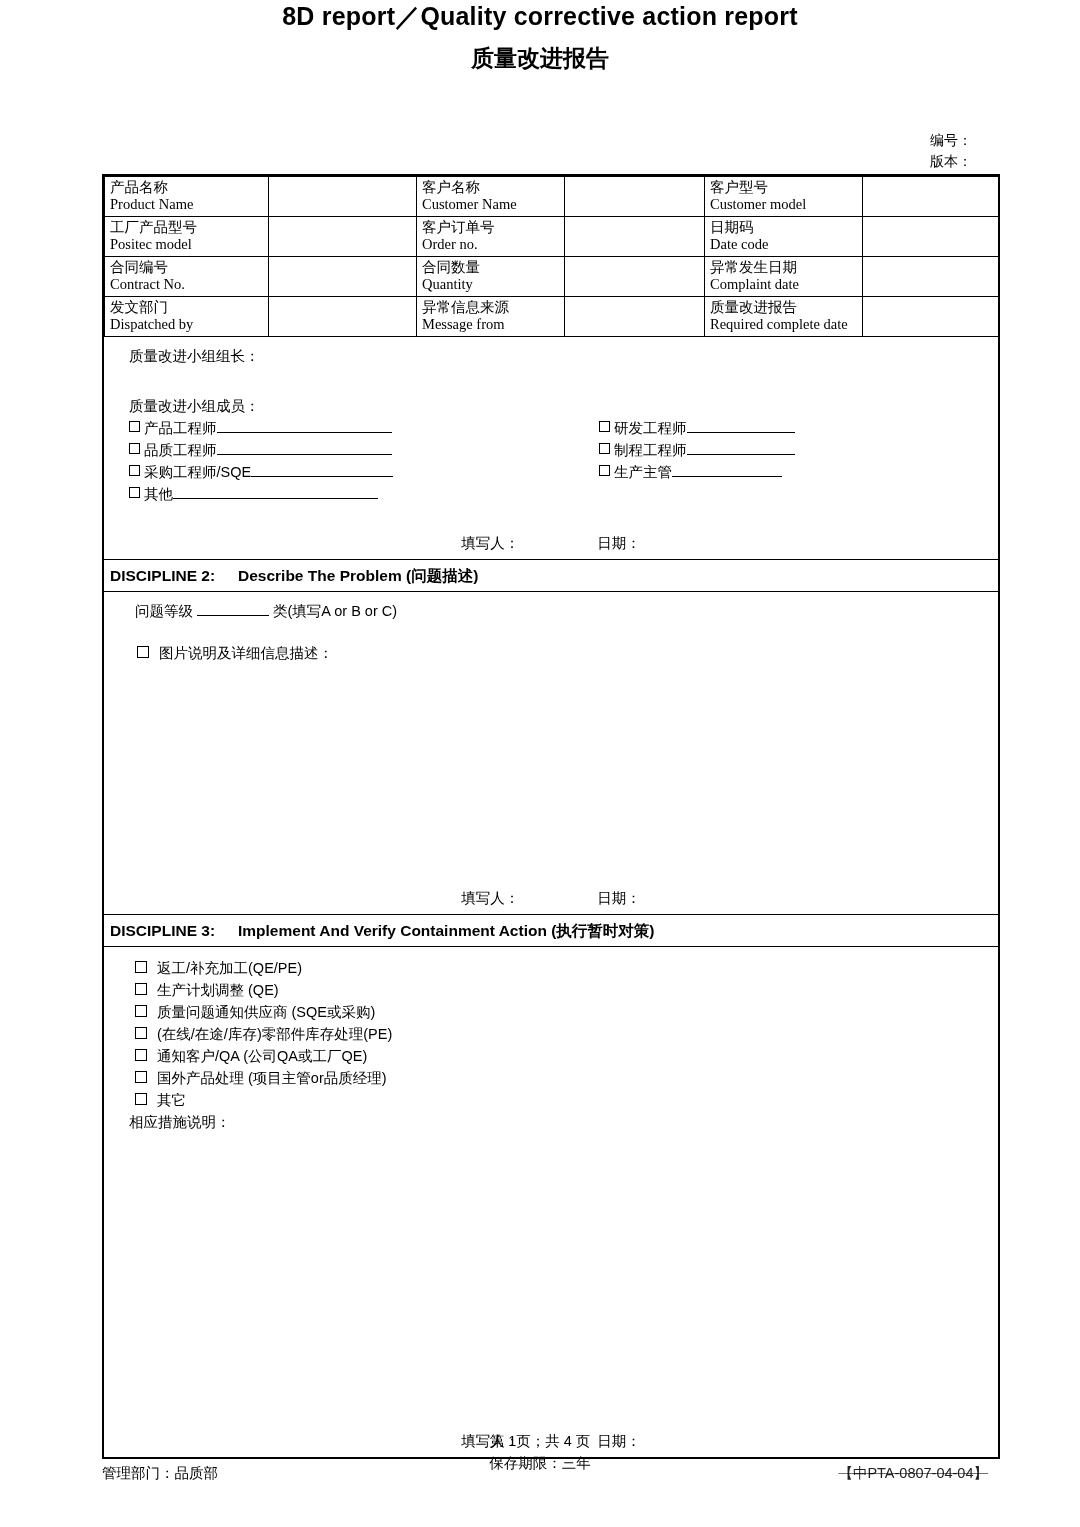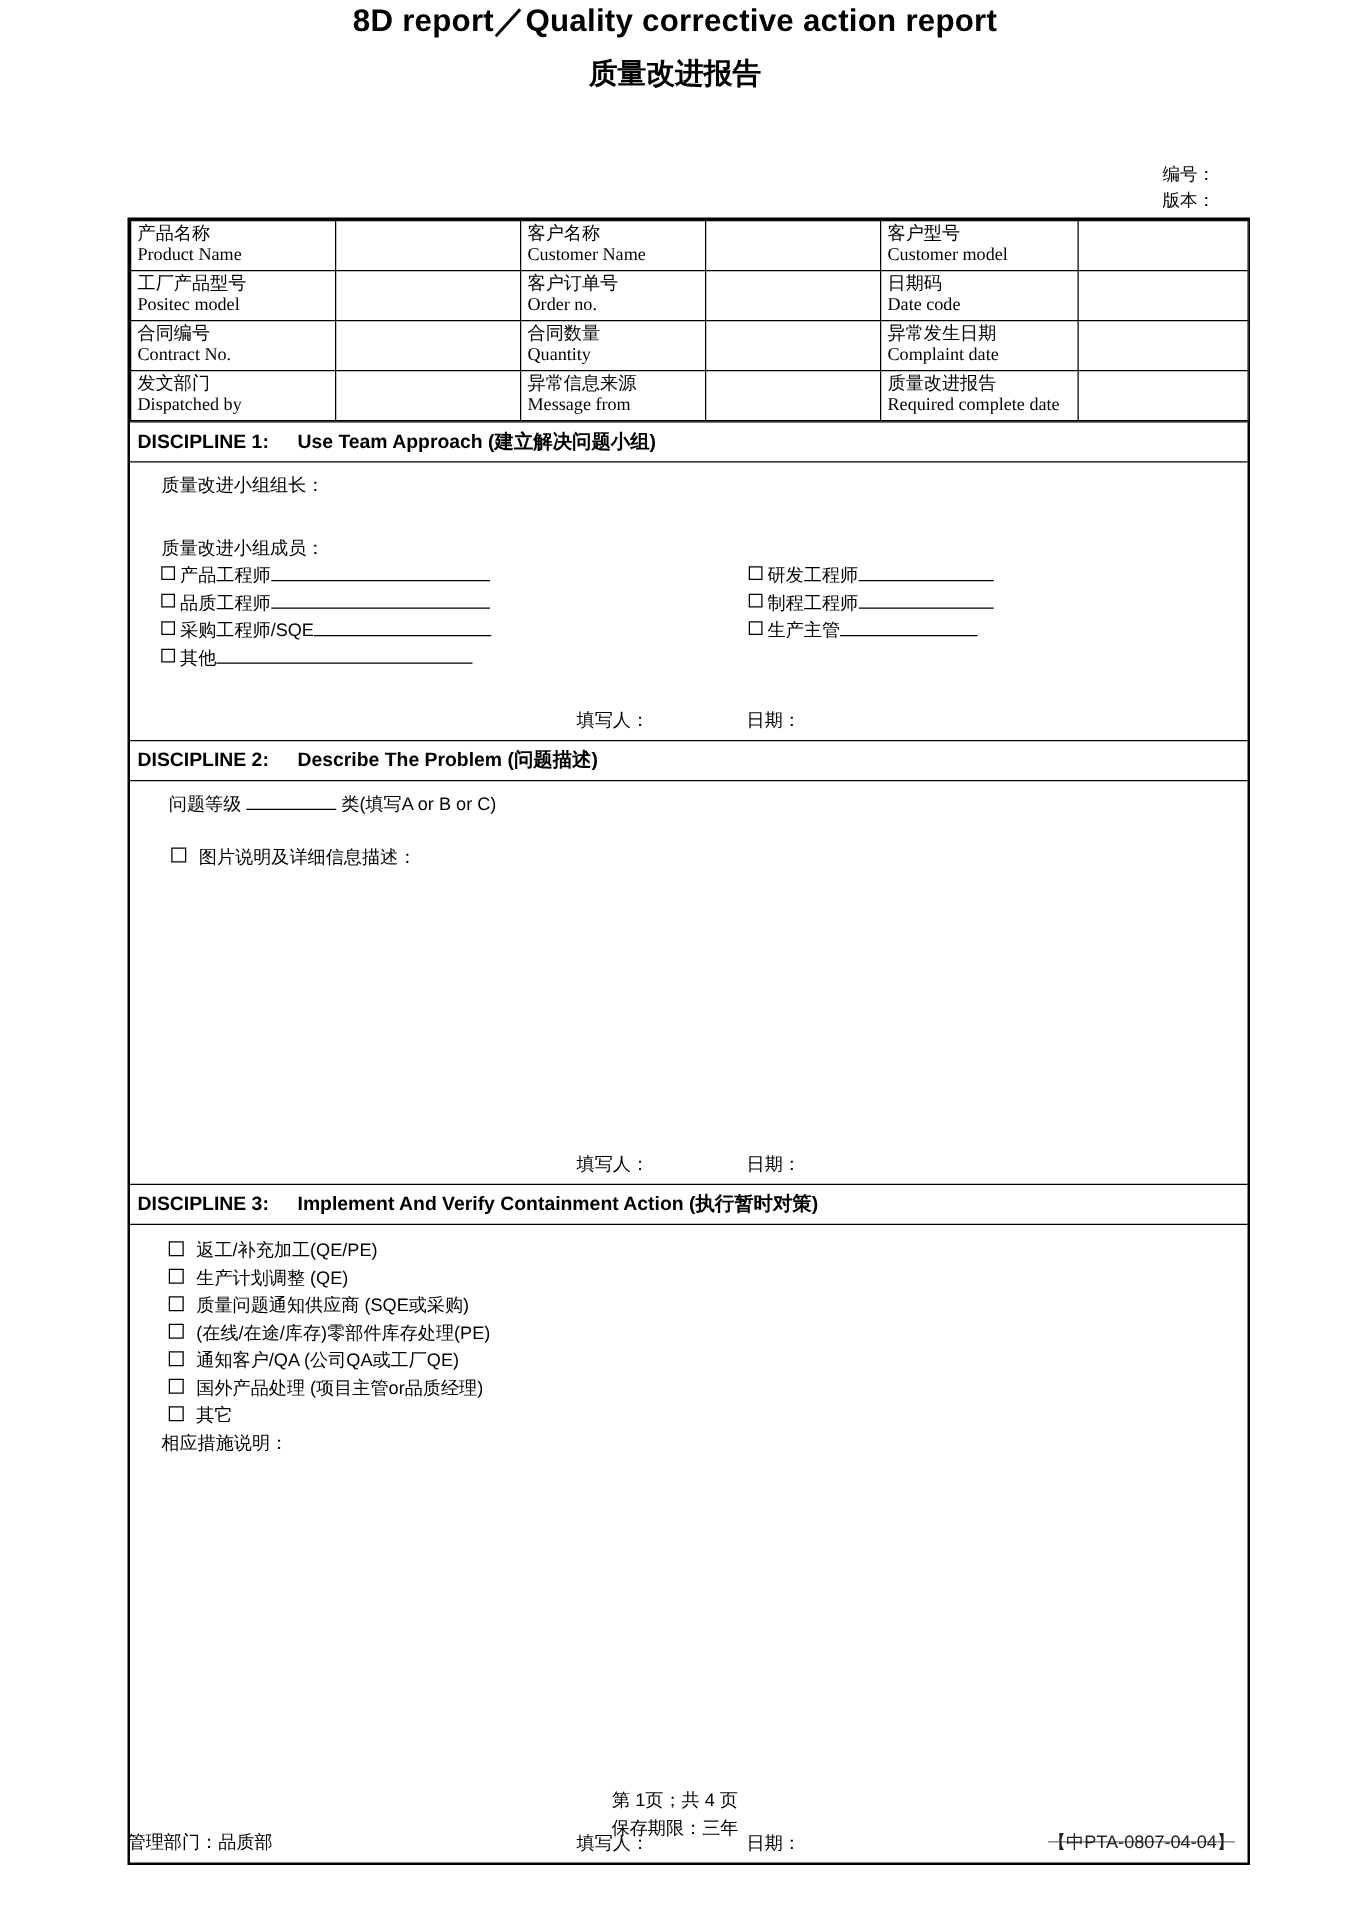--- a/index.html
+++ b/index.html
@@ -258,23 +258,20 @@
           <td class="fillcell"></td>
           <td>
             <span class="cn">质量改进报告</span>
             <span class="en">Required complete date</span>
           </td>
           <td class="fillcell"></td>
         </tr>
       </tbody>
     </table>
 
-    <div class="disc-head">
-      <span class="lbl">DISCIPLINE 1:</span><span class="txt">Use Team Approach (建立解决问题小组)</span>
-    </div>
     <div class="section-body sec1">
       <div class="line">质量改进小组组长：</div>
       <div class="line" style="margin-top:28px;">质量改进小组成员：</div>
 
       <div class="grid2">
         <div class="col-left">
           <div class="chkrow">
             <span class="box"></span><span>产品工程师</span><span class="ul-short" style="width:175px"></span>
           </div>
           <div class="chkrow">

